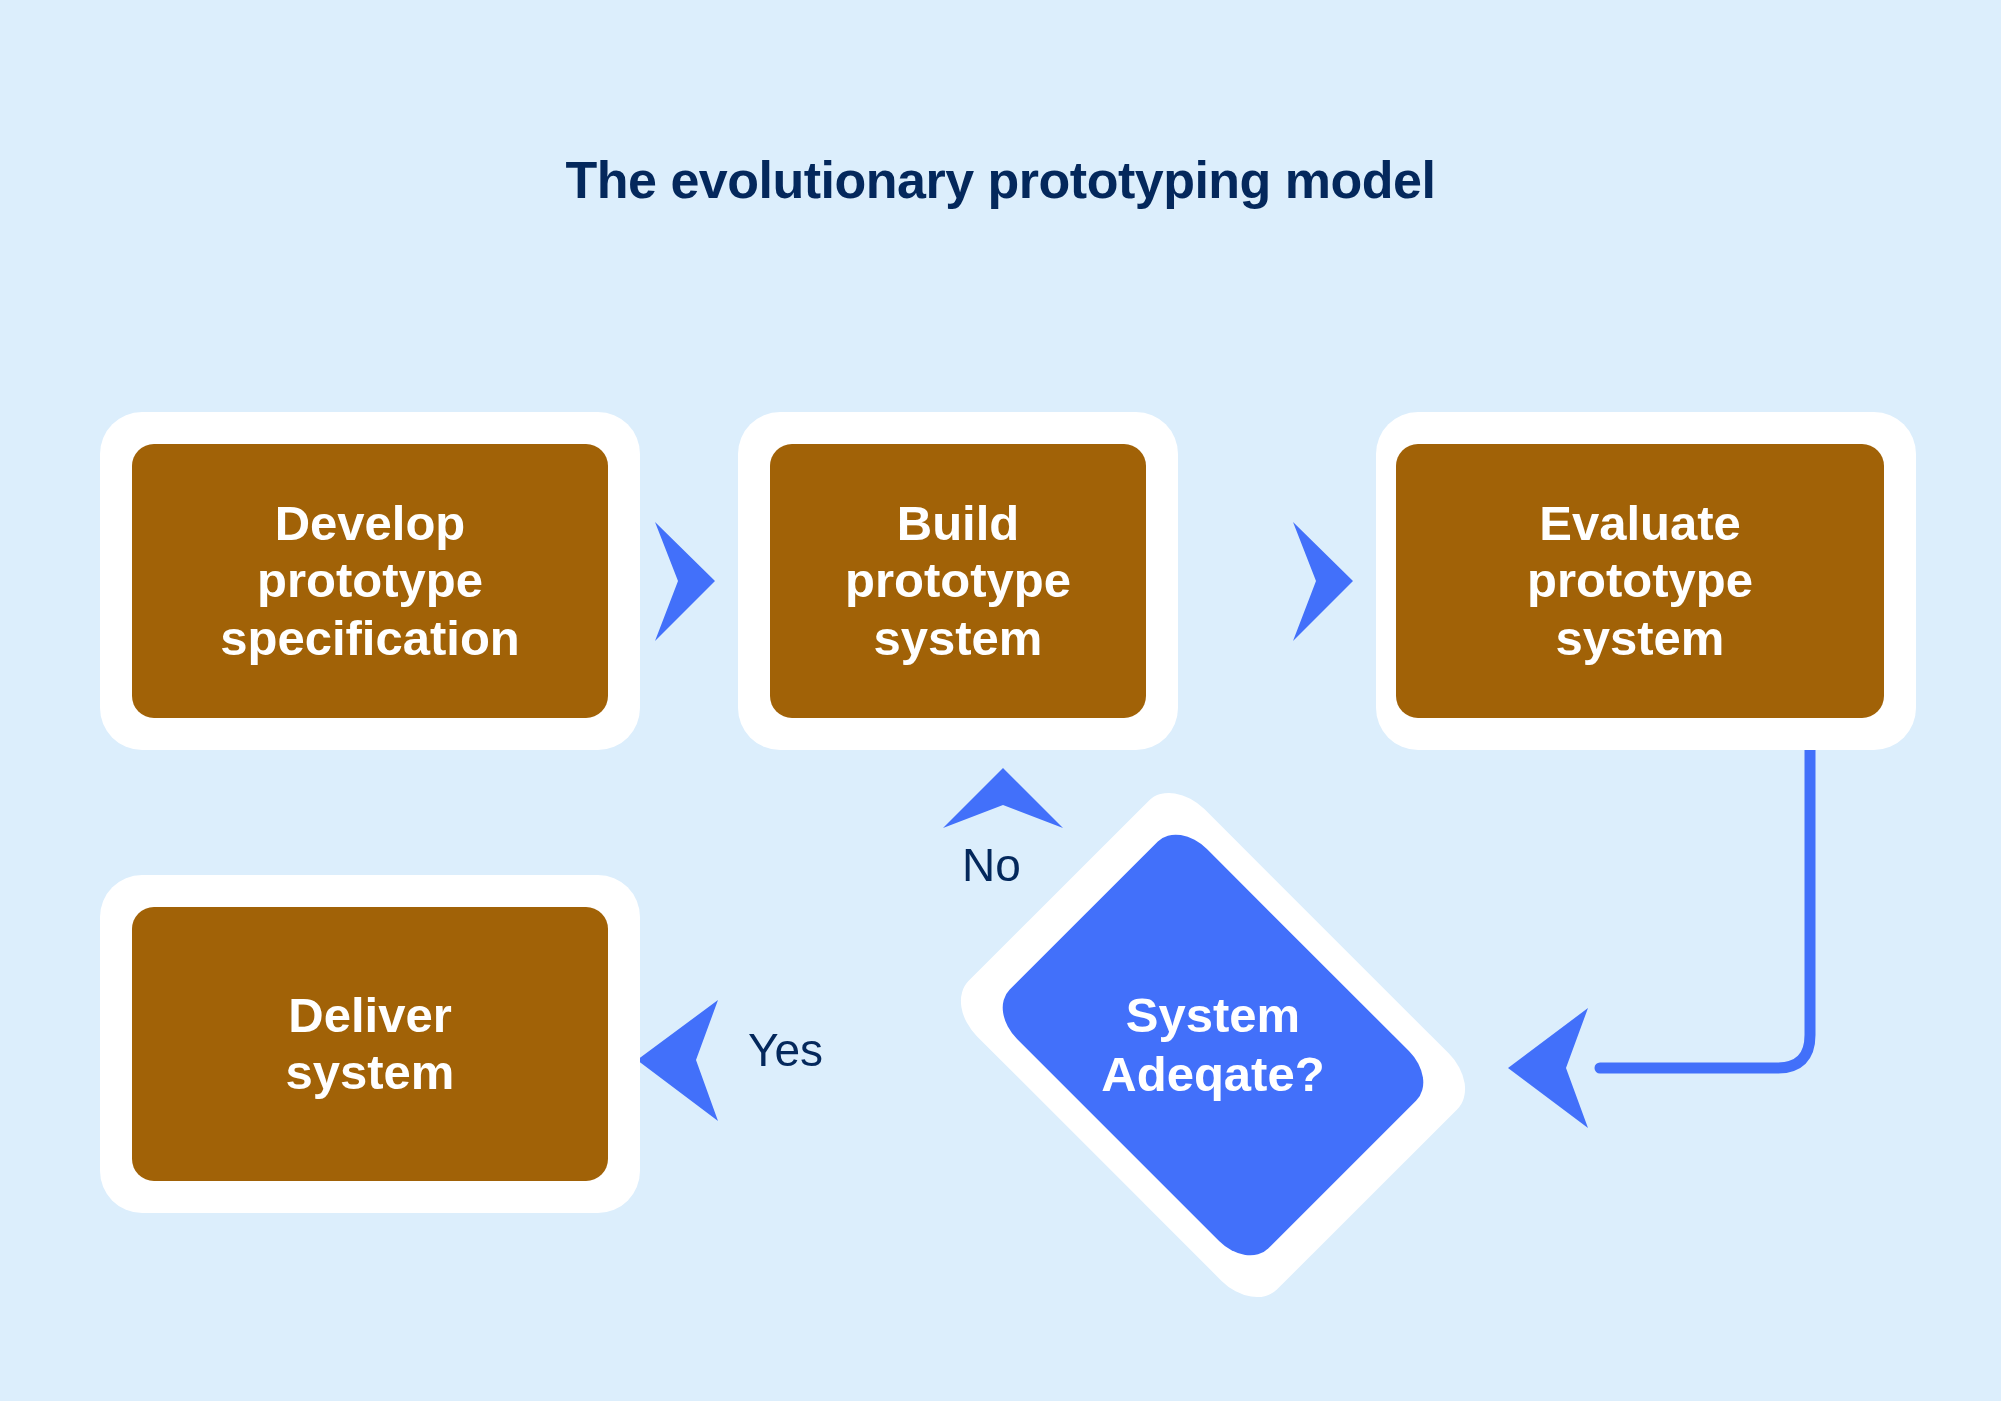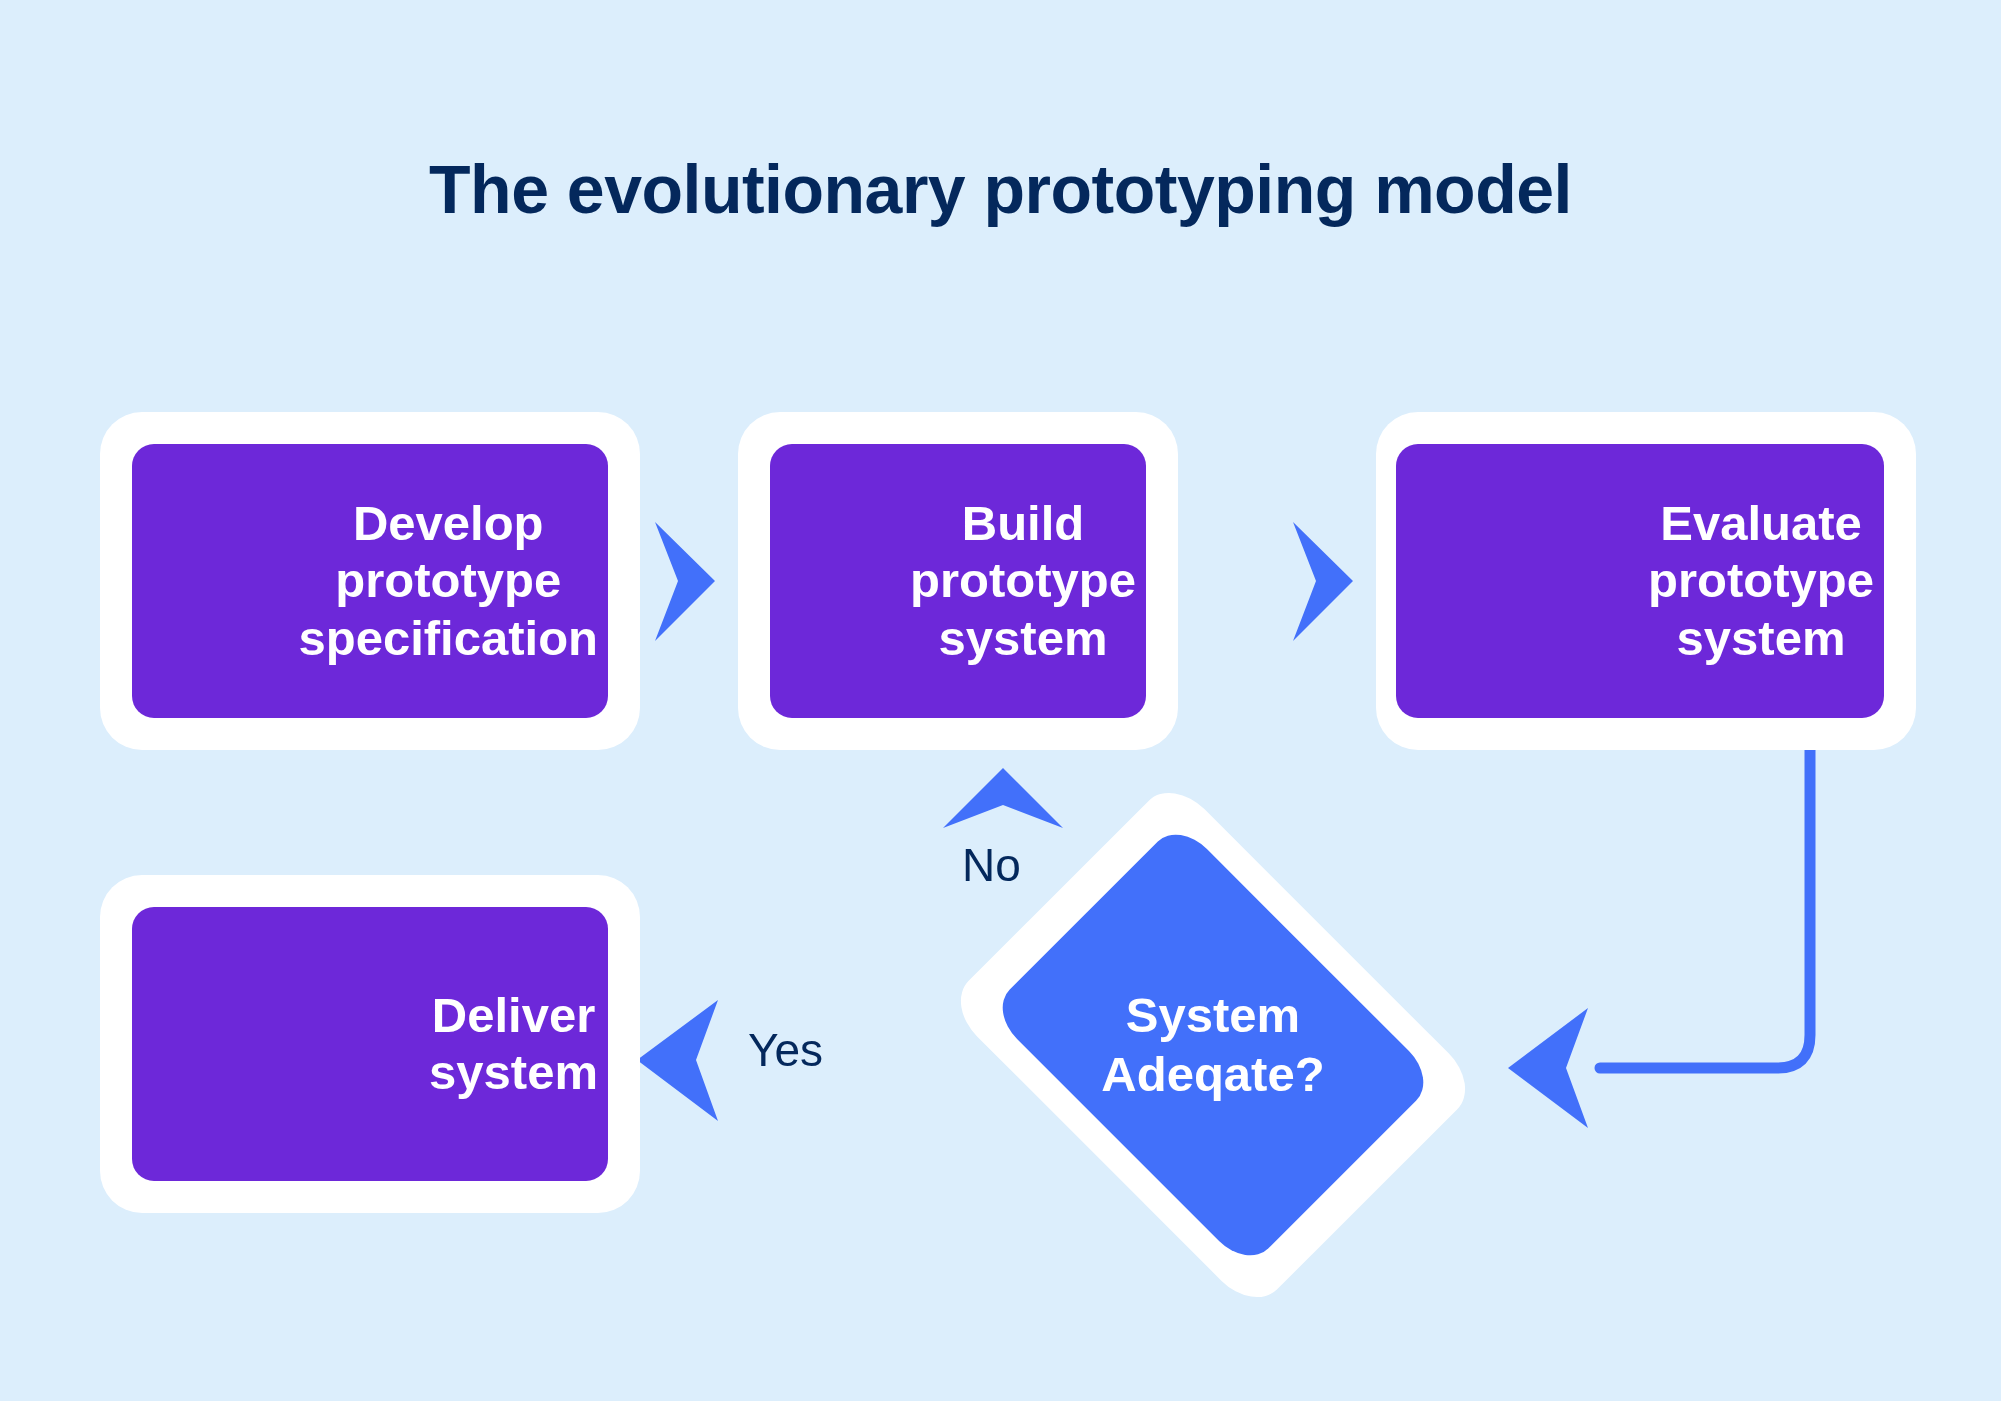--- a/index.html
+++ b/index.html
@@ -25,42 +25,42 @@
     top: 0;
     width: 2001px;
     height: 1401px;
   }
   .title {
     position: absolute;
     left: 0;
     top: 150px;
     width: 2001px;
     text-align: center;
-    font-size: 68px;
+    font-size: 52px;
     font-weight: bold;
     color: #04285c;
     letter-spacing: -0.5px;
     font-family: "Liberation Sans", sans-serif;
   }
   
   .node {
     position: absolute;
     background: #ffffff;
     border-radius: 42px;
     box-sizing: border-box;
     padding: 32px;
   }
   .node-inner {
     width: 100%;
     height: 100%;
-    background: #6d28d9;
+    background: #a16207;
     border-radius: 22px;
     display: flex;
     align-items: center;
-    justify-content: flex-end;
+    justify-content: center;
     text-align: center;
     box-sizing: border-box;
   }
   .node-label {
     color: #ffffff;
     font-weight: bold;
     font-size: 49px;
     line-height: 1.17;
     font-family: "Liberation Sans", sans-serif;
     padding: 0 10px;

